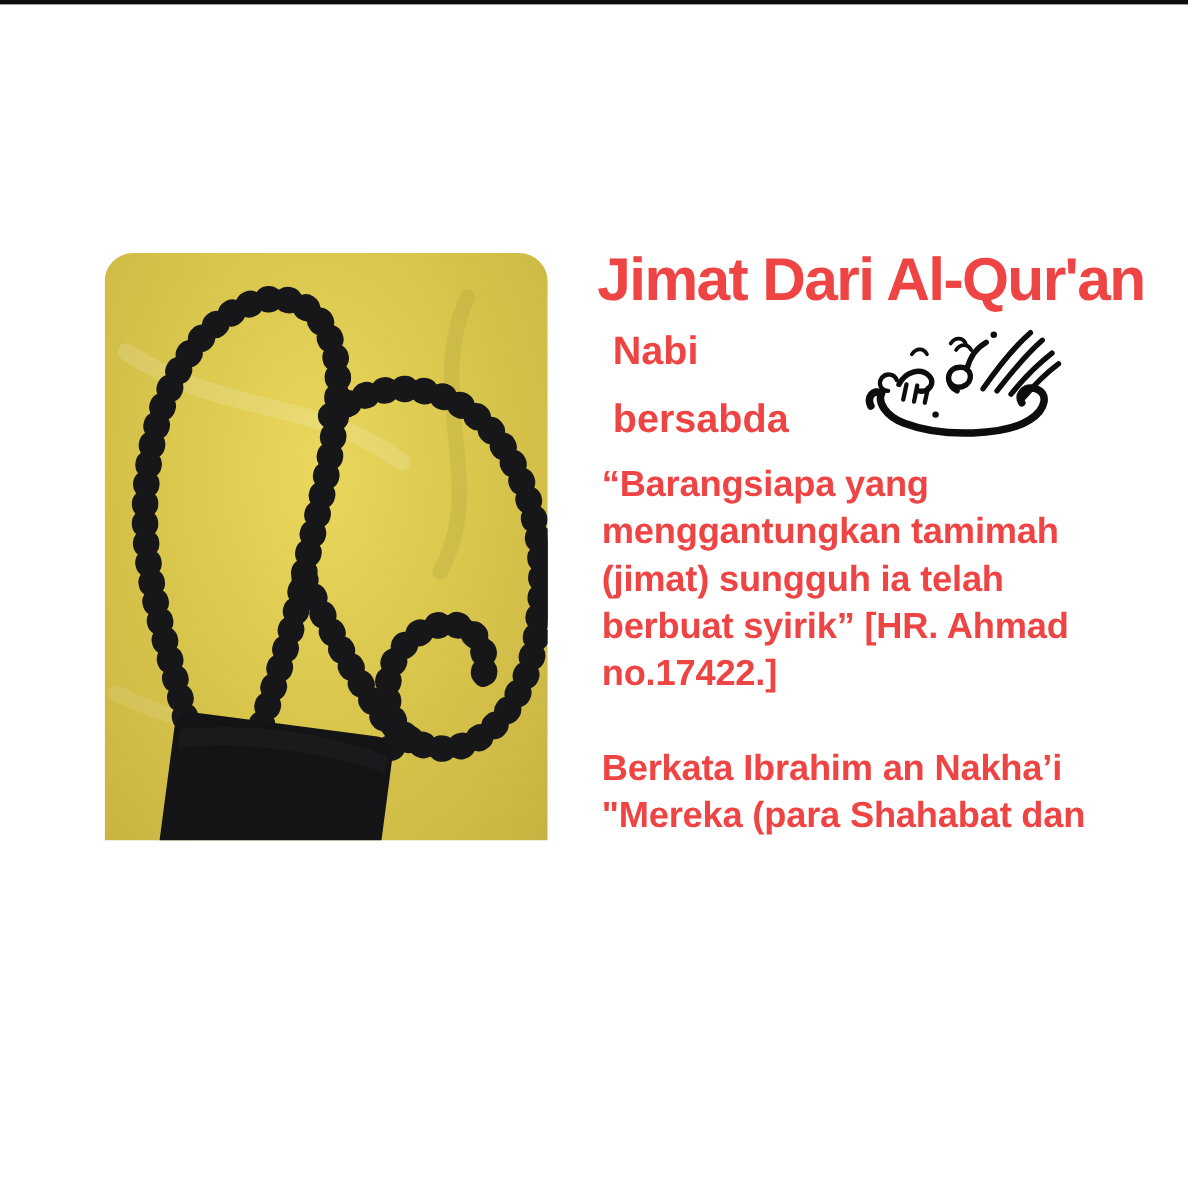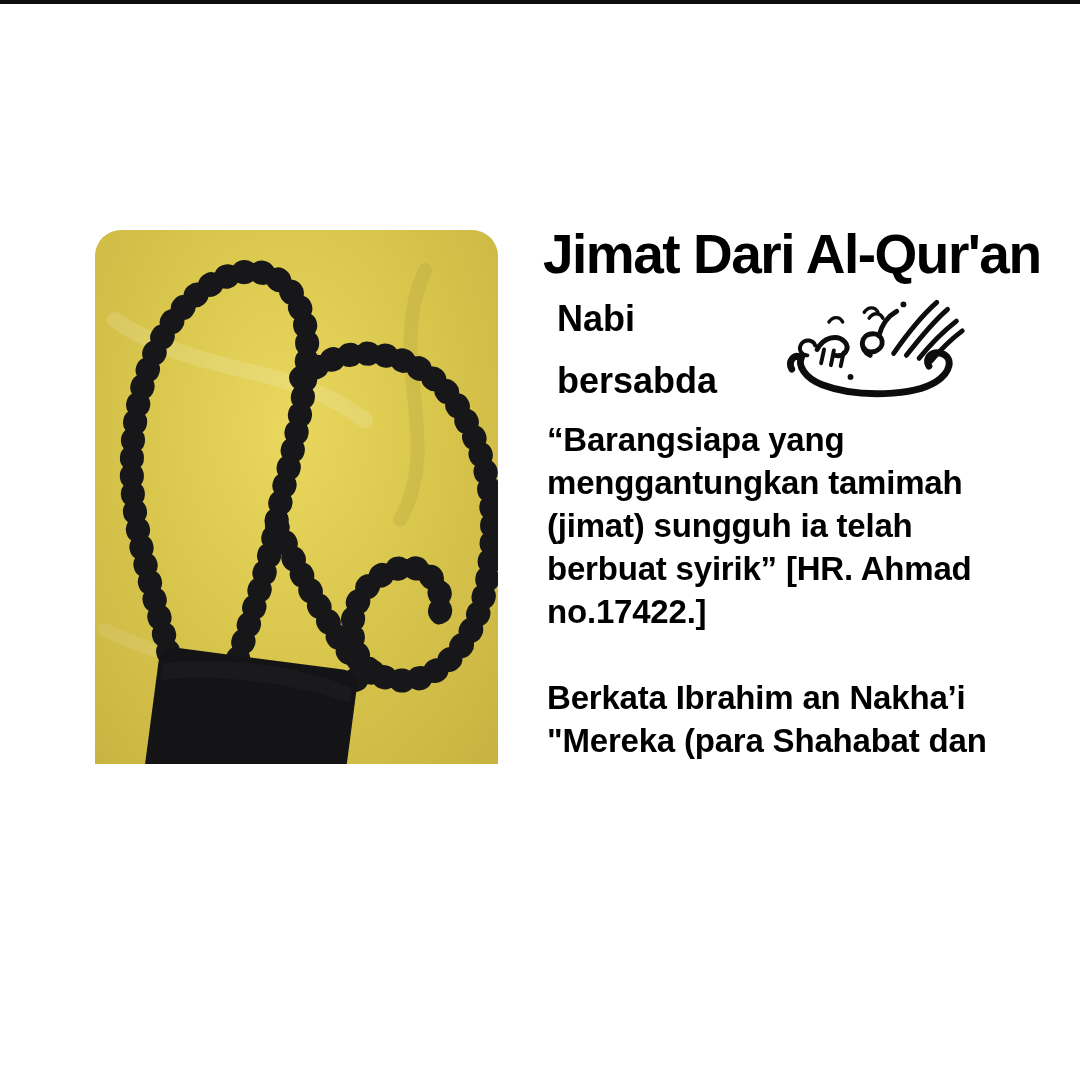--- a/index.html
+++ b/index.html
@@ -1,18 +1,18 @@
 <!DOCTYPE html>
 <html><head>
 <meta charset="utf-8">
 <style>
   html,body{margin:0;padding:0;background:#ffffff;}
   .frame{
     position:relative;width:1080px;height:764px;overflow:hidden;
-    background:#ffffff;color:#000000;
+    background:#ffffff;color:#ef4444;
     font-family:"Liberation Sans","DejaVu Sans",sans-serif;
   }
   .top-border{position:absolute;left:0;top:0;width:1080px;height:4px;background:#0d0d0d;}
 
   
   .photo{
     position:absolute;left:95px;top:230px;width:403px;height:625px;
     border-radius:26px;overflow:hidden;margin:0;
   }
   .photo svg{display:block;width:100%;height:100%;}

